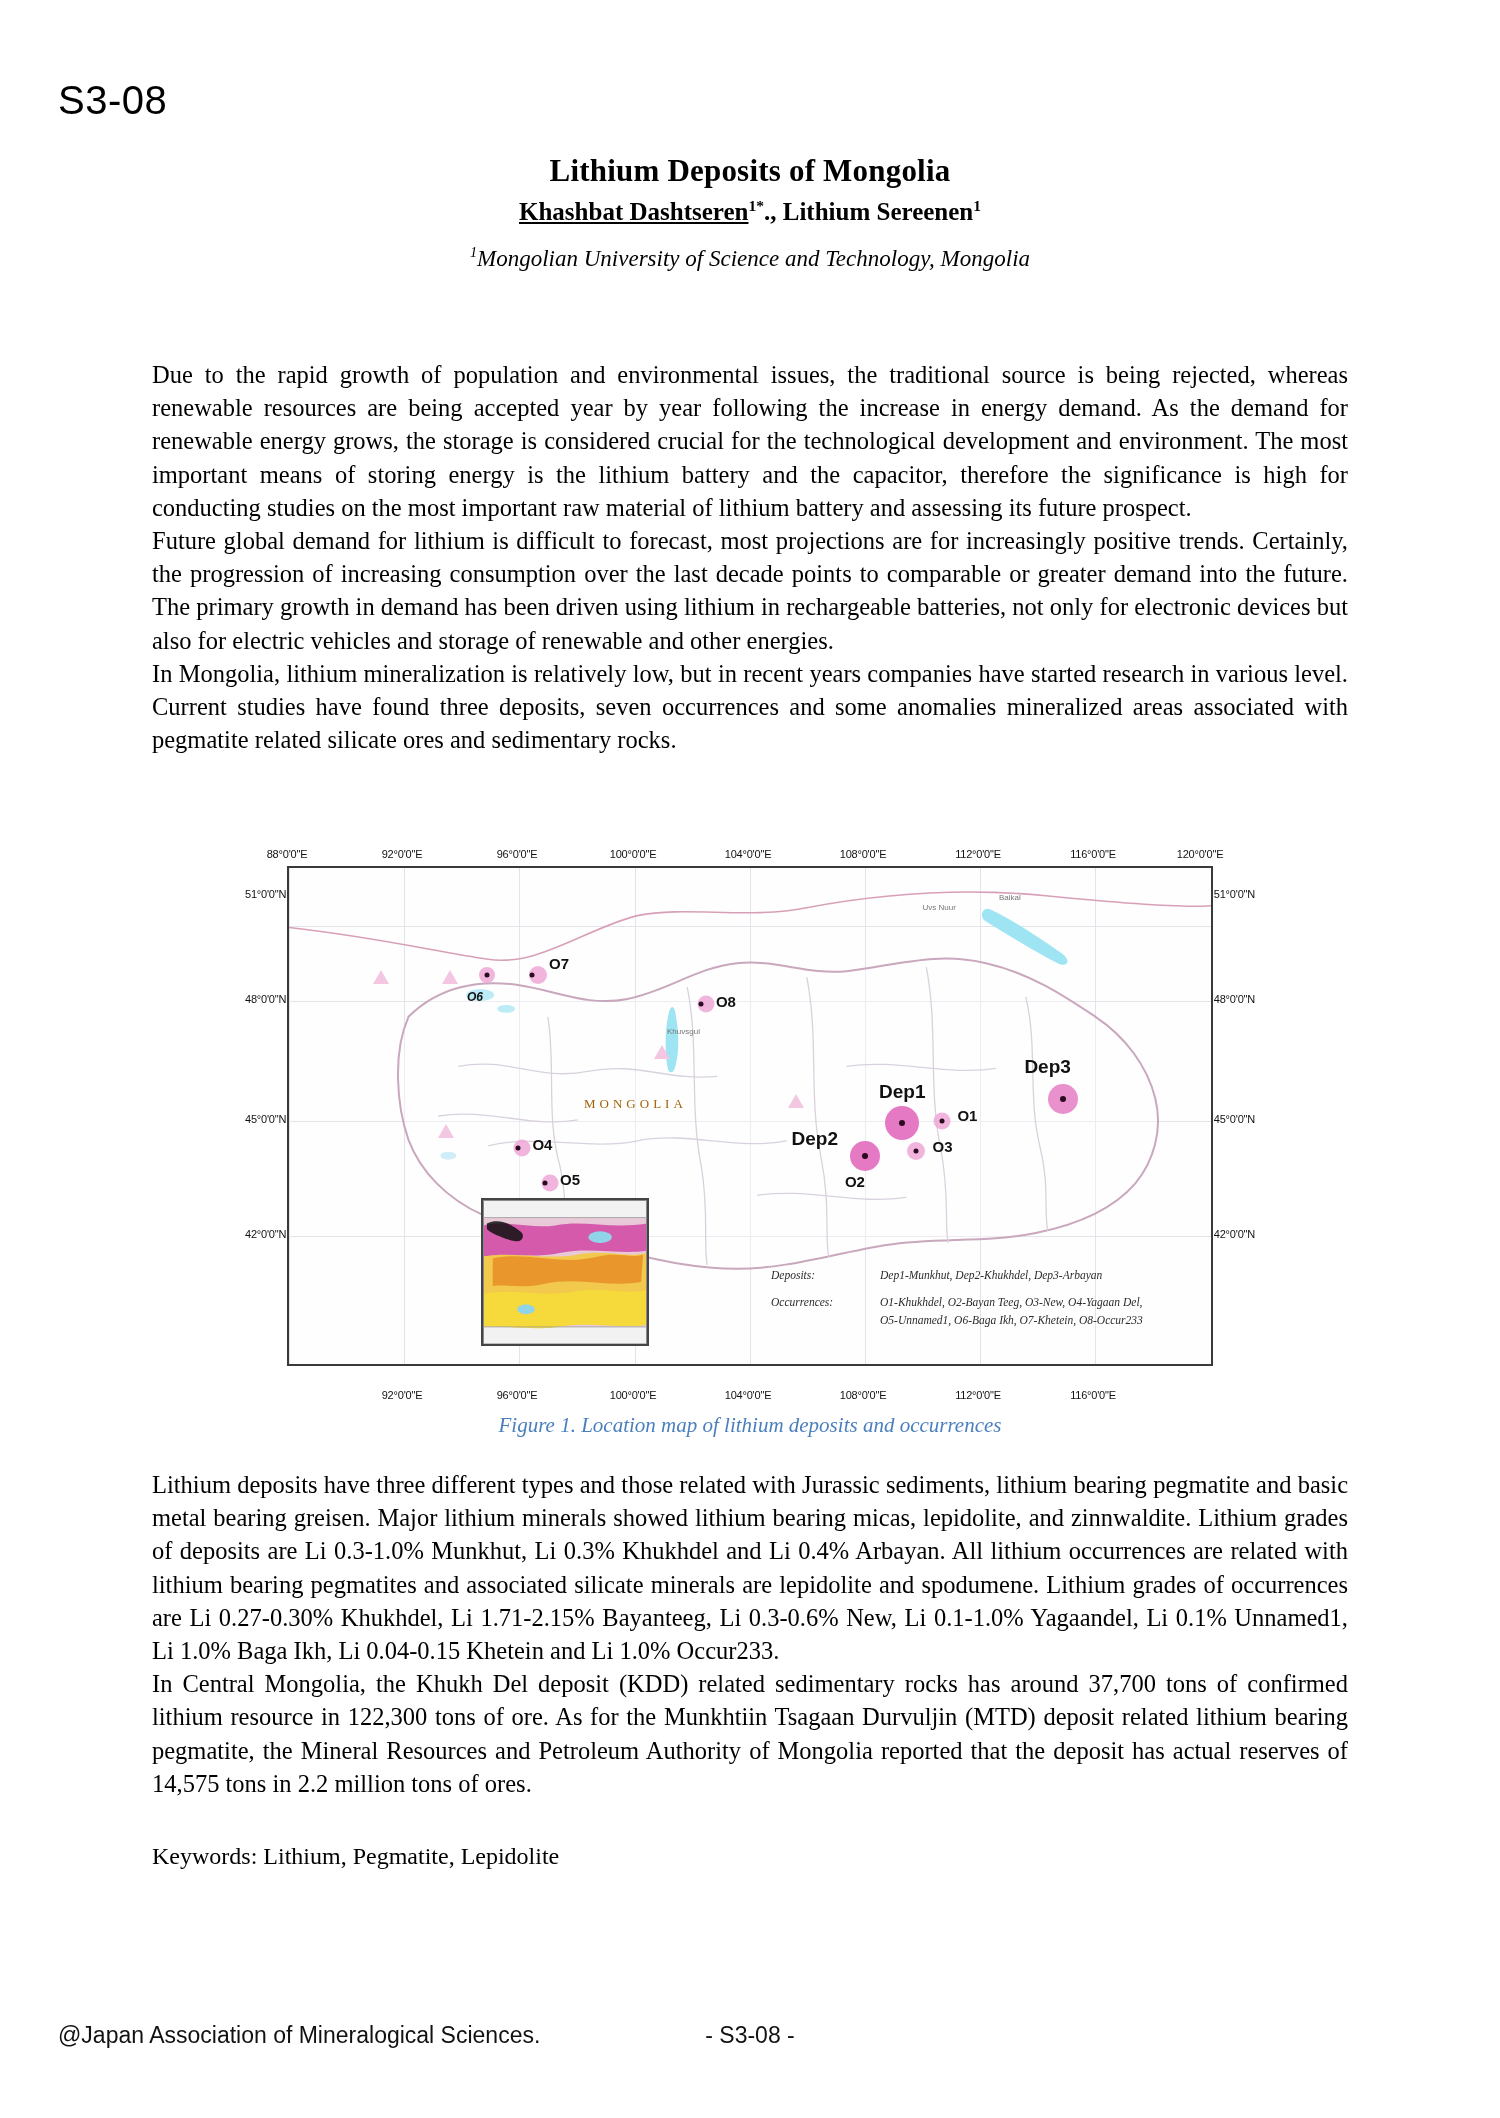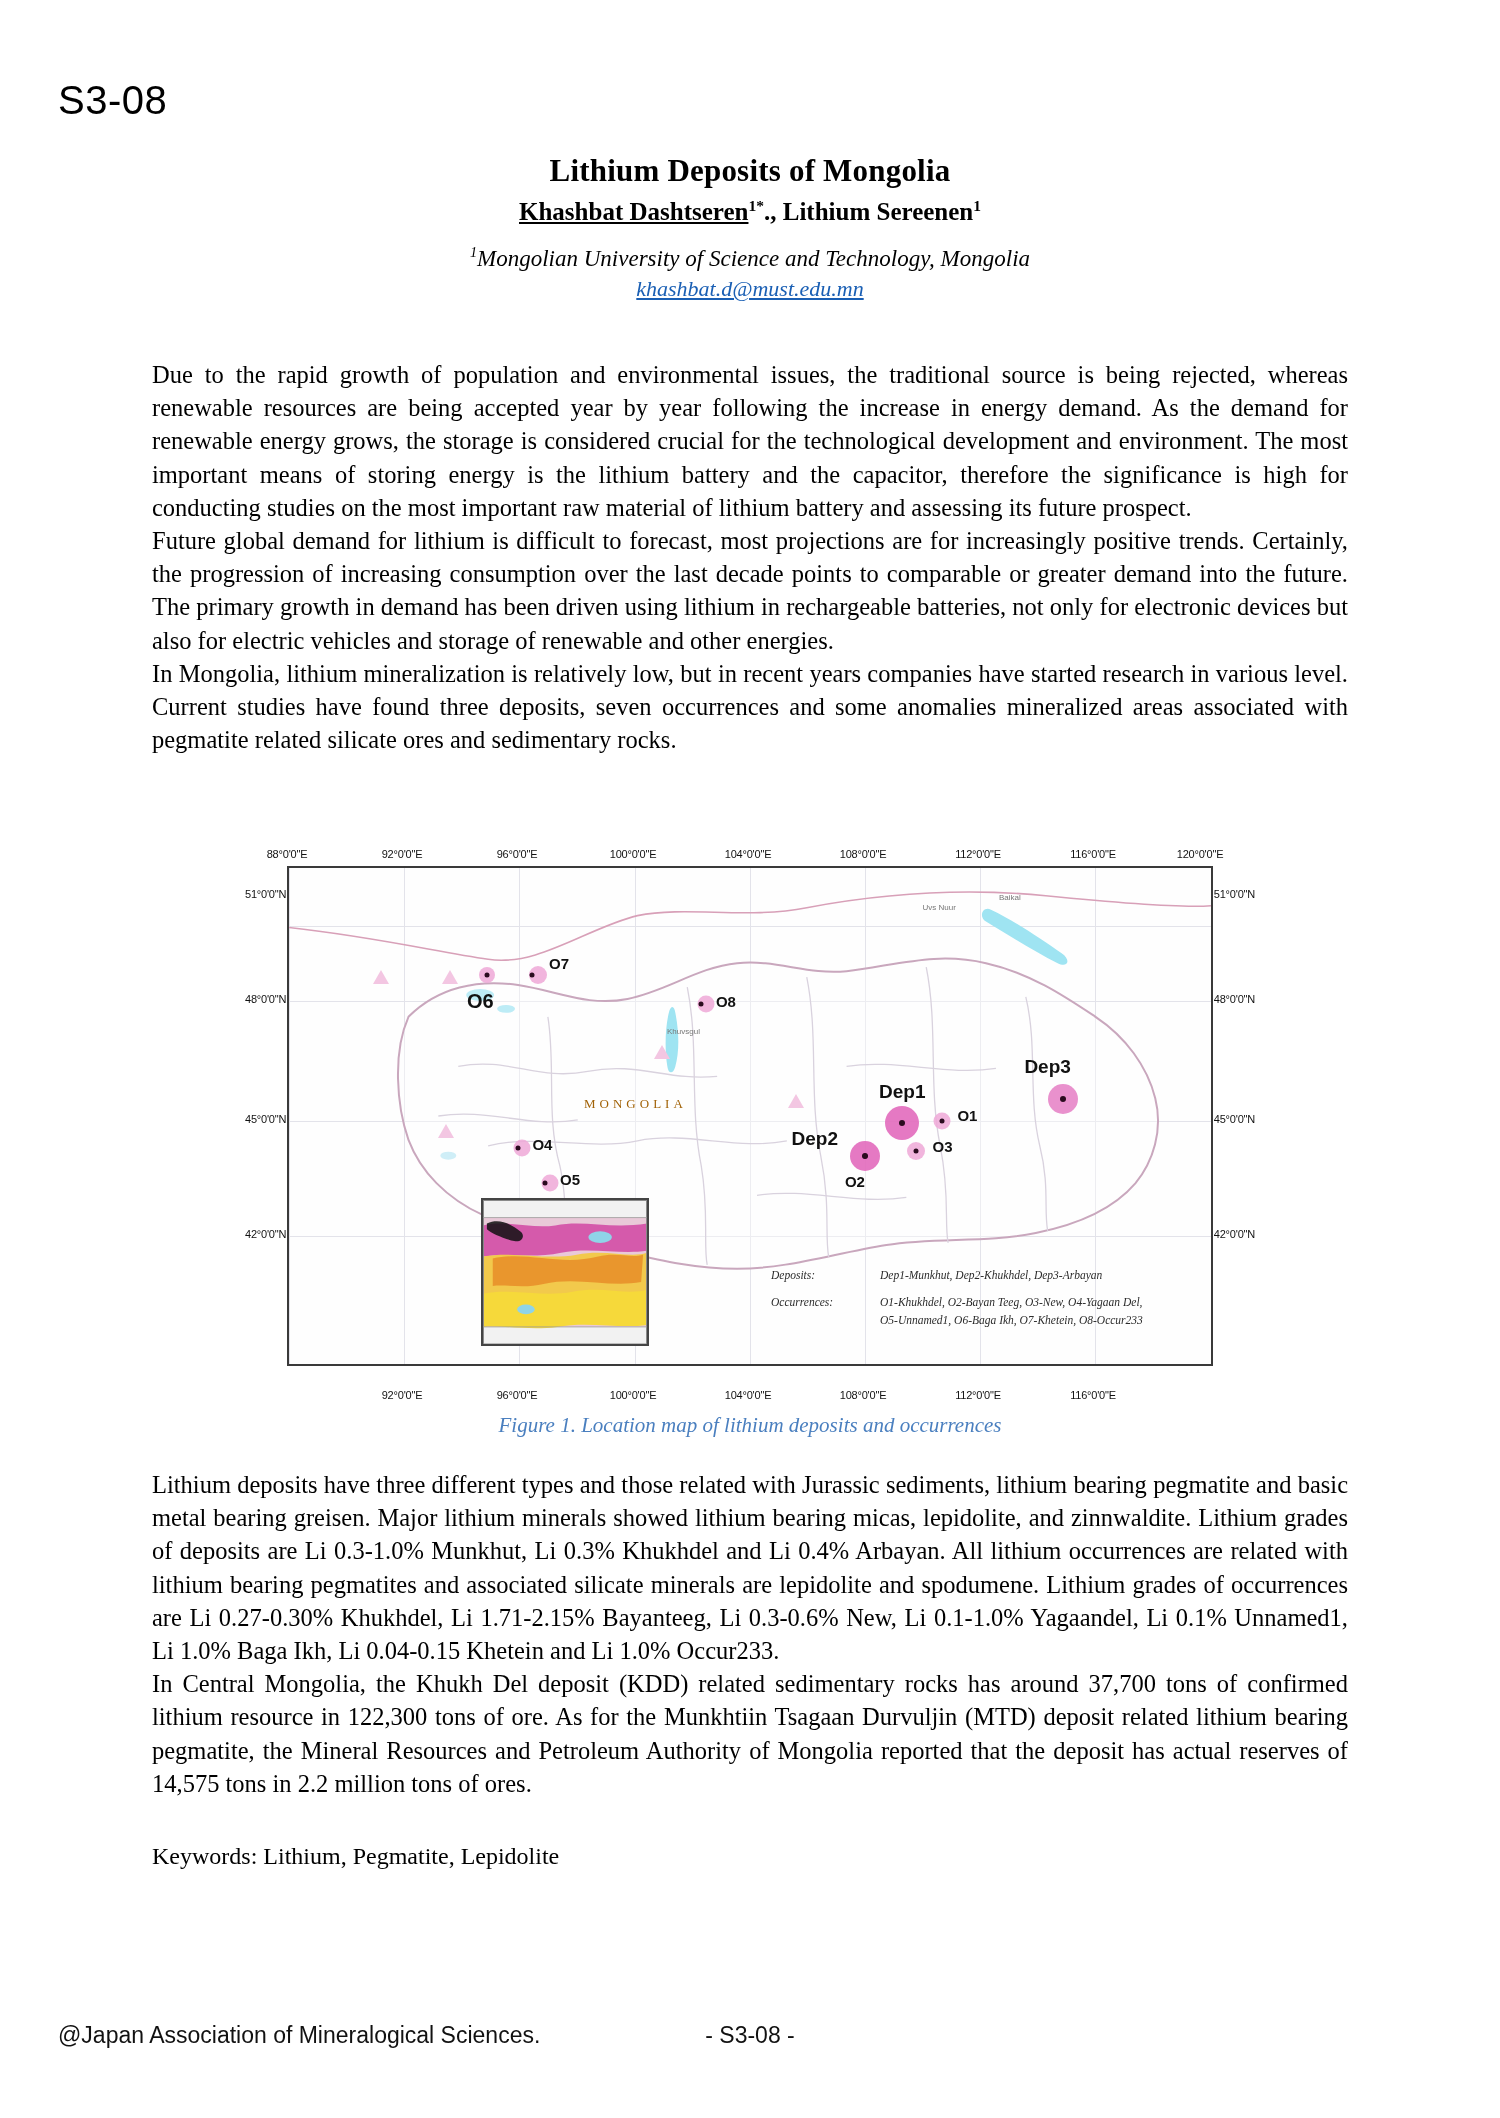--- a/index.html
+++ b/index.html
@@ -242,21 +242,20 @@
 <body>
 
 <div class="page">
 
   <div class="runhead">S3-08</div>
 
   <div class="titleblock">
     <div class="doc-title">Lithium Deposits of Mongolia</div>
     <div class="authors"><span class="u">Khashbat Dashtseren</span><sup>1*</sup><span>.,</span><span> Lithium Sereenen</span><sup>1</sup></div>
     <div class="affil"><sup>1</sup><span>Mongolian University of Science and Technology, Mongolia</span></div>
-    <div><a class="email" href="#">khashbat.d@must.edu.mn</a></div>
   </div>
 
   <div class="body">
     <p class="para">Due to the rapid growth of population and environmental issues, the traditional source is being rejected, whereas renewable resources are being accepted year by year following the increase in energy demand. As the demand for renewable energy grows, the storage is considered crucial for the technological development and environment. The most important means of storing energy is the lithium battery and the capacitor, therefore the significance is high for conducting studies on the most important raw material of lithium battery and assessing its future prospect.</p>
     <p class="para">Future global demand for lithium is difficult to forecast, most projections are for increasingly positive trends. Certainly, the progression of increasing consumption over the last decade points to comparable or greater demand into the future. The primary growth in demand has been driven using lithium in rechargeable batteries, not only for electronic devices but also for electric vehicles and storage of renewable and other energies.</p>
     <p class="para">In Mongolia, lithium mineralization is relatively low, but in recent years companies have started research in various level. Current studies have found three deposits, seven occurrences and some anomalies mineralized areas associated with pegmatite related silicate ores and sedimentary rocks.</p>
   </div>
 
   <div class="figure-wrap">
     <div class="map-frame">
@@ -347,21 +346,21 @@
         <div class="place-name" style="left:77%; top:5%;">Baikal</div>
 
         <div class="country-name" style="left:32%; top:46%;">MONGOLIA</div>
 
         <div class="sym halo2" style="left:27%; top:21.5%; width:18px; height:18px;"></div>
         <div class="sym core" style="left:26.4%; top:21.5%; width:5px; height:5px;"></div>
         <div class="sym-label" style="left:28.2%; top:17.5%; font-size:15px;">O7</div>
 
         <div class="sym halo2" style="left:21.5%; top:21.5%; width:16px; height:16px;"></div>
         <div class="sym core" style="left:21.5%; top:21.5%; width:5px; height:5px;"></div>
-        <div class="sym-label" style="left:19.3%; top:24.5%; font-size:20px;">O6</div>
+        <div class="sym-label" style="left:19.3%; top:24.5%; font-size:12px;font-style:italic;">O6</div>
 
         <div class="sym halo2" style="left:45.2%; top:27.5%; width:17px; height:17px;"></div>
         <div class="sym core" style="left:44.7%; top:27.5%; width:5px; height:5px;"></div>
         <div class="sym-label" style="left:46.3%; top:25.2%; font-size:15px;">O8</div>
 
         <div class="sym halo" style="left:84%; top:46.5%; width:30px; height:30px; background:#e57ec4;"></div>
         <div class="sym core" style="left:84%; top:46.5%; width:6px; height:6px;"></div>
         <div class="sym-label" style="left:79%; top:38%; font-size:19px;margin-left:7px;">Dep3</div>
 
         <div class="sym halo" style="left:66.5%; top:51.5%; width:34px; height:34px; background:#e061b8;"></div>

